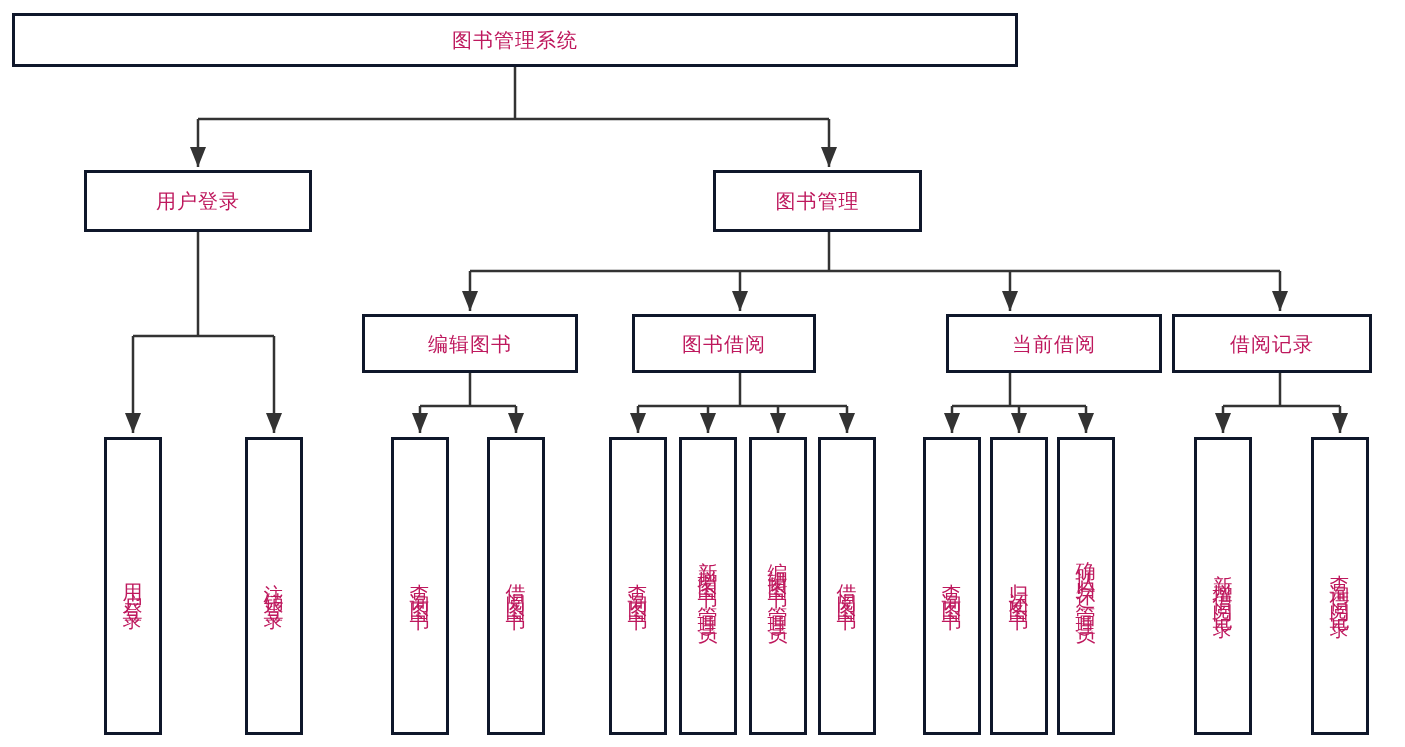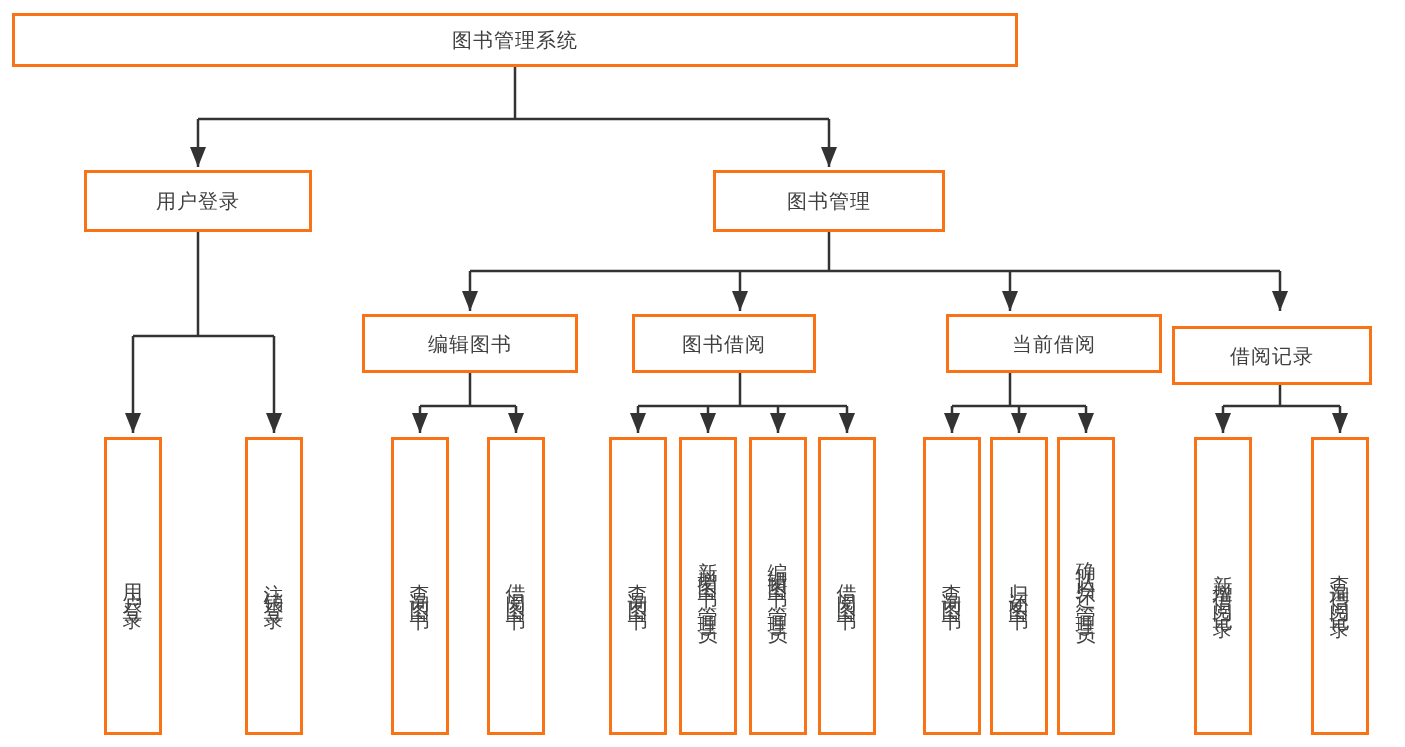--- a/index.html
+++ b/index.html
@@ -14,45 +14,45 @@
   svg.connectors {
     position: absolute;
     left: 0; top: 0;
     width: 1405px; height: 747px;
     pointer-events: none;
   }
   .node {
     position: absolute;
     box-sizing: border-box;
     background: #ffffff;
-    border: 3px solid #f97316;
+    border: 3px solid #0f172a;
     display: flex;
     align-items: center;
     justify-content: center;
-    color: #404040;
+    color: #be185d;
     font-size: 20px;
     line-height: 1;
     z-index: 2;
   }
   .node.hlabel span { letter-spacing: 1px; }
   .leaf span {
     writing-mode: vertical-rl;
     text-orientation: mixed;
     letter-spacing: 9px;
     line-height: 1;
     white-space: nowrap;
   }
   
   #root        { left: 12px;  top: 13px;  width: 1006px; height: 54px; }
   #n-login     { left: 84px;  top: 170px; width: 228px;  height: 62px; }
-  #n-bookmgmt  { left: 713px; top: 170px; width: 232px;  height: 62px; }
+  #n-bookmgmt  { left: 713px; top: 170px; width: 209px;  height: 62px; }
   #n-newbook   { left: 362px; top: 314px; width: 216px;  height: 59px; }
   #n-borrow    { left: 632px; top: 314px; width: 184px;  height: 59px; }
   #n-current   { left: 902px; top: 314px; width: 216px;  height: 59px; margin-left: 44px; }
-  #n-records   { left: 1172px;top: 314px; width: 200px;  height: 59px; margin-top: 12px; }
+  #n-records   { left: 1172px;top: 314px; width: 200px;  height: 59px; }
   .leaf        { top: 437px; width: 58px; height: 298px; }
   #l-userlogin  { left: 104px; }
   #l-logout     { left: 245px; }
   #l-nb-query   { left: 391px; }
   #l-nb-borrow  { left: 487px; }
   #l-bb-query   { left: 609px; }
   #l-bb-add     { left: 679px; }
   #l-bb-edit    { left: 749px; }
   #l-bb-borrow  { left: 818px; }
   #l-cb-query   { left: 923px; }

